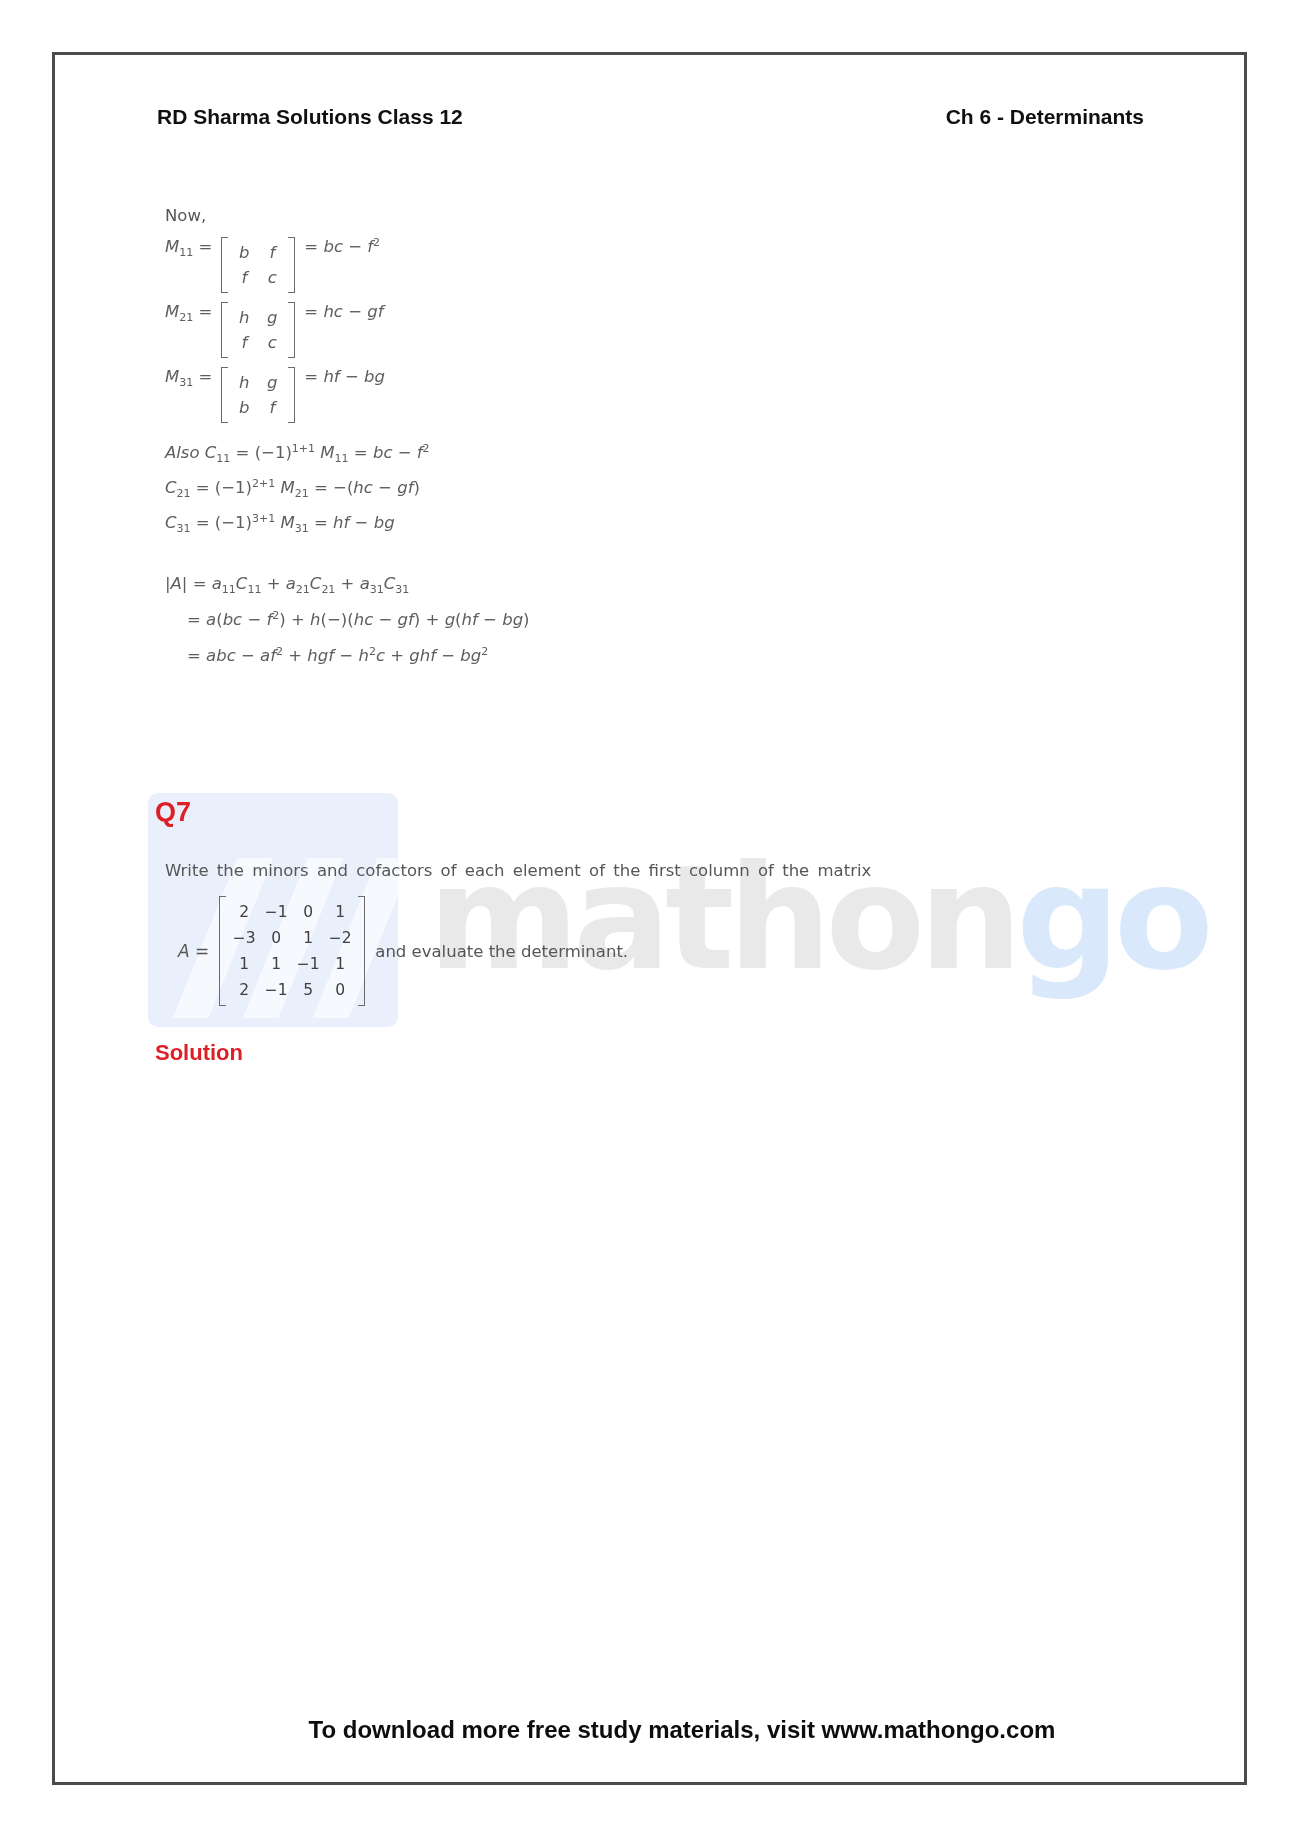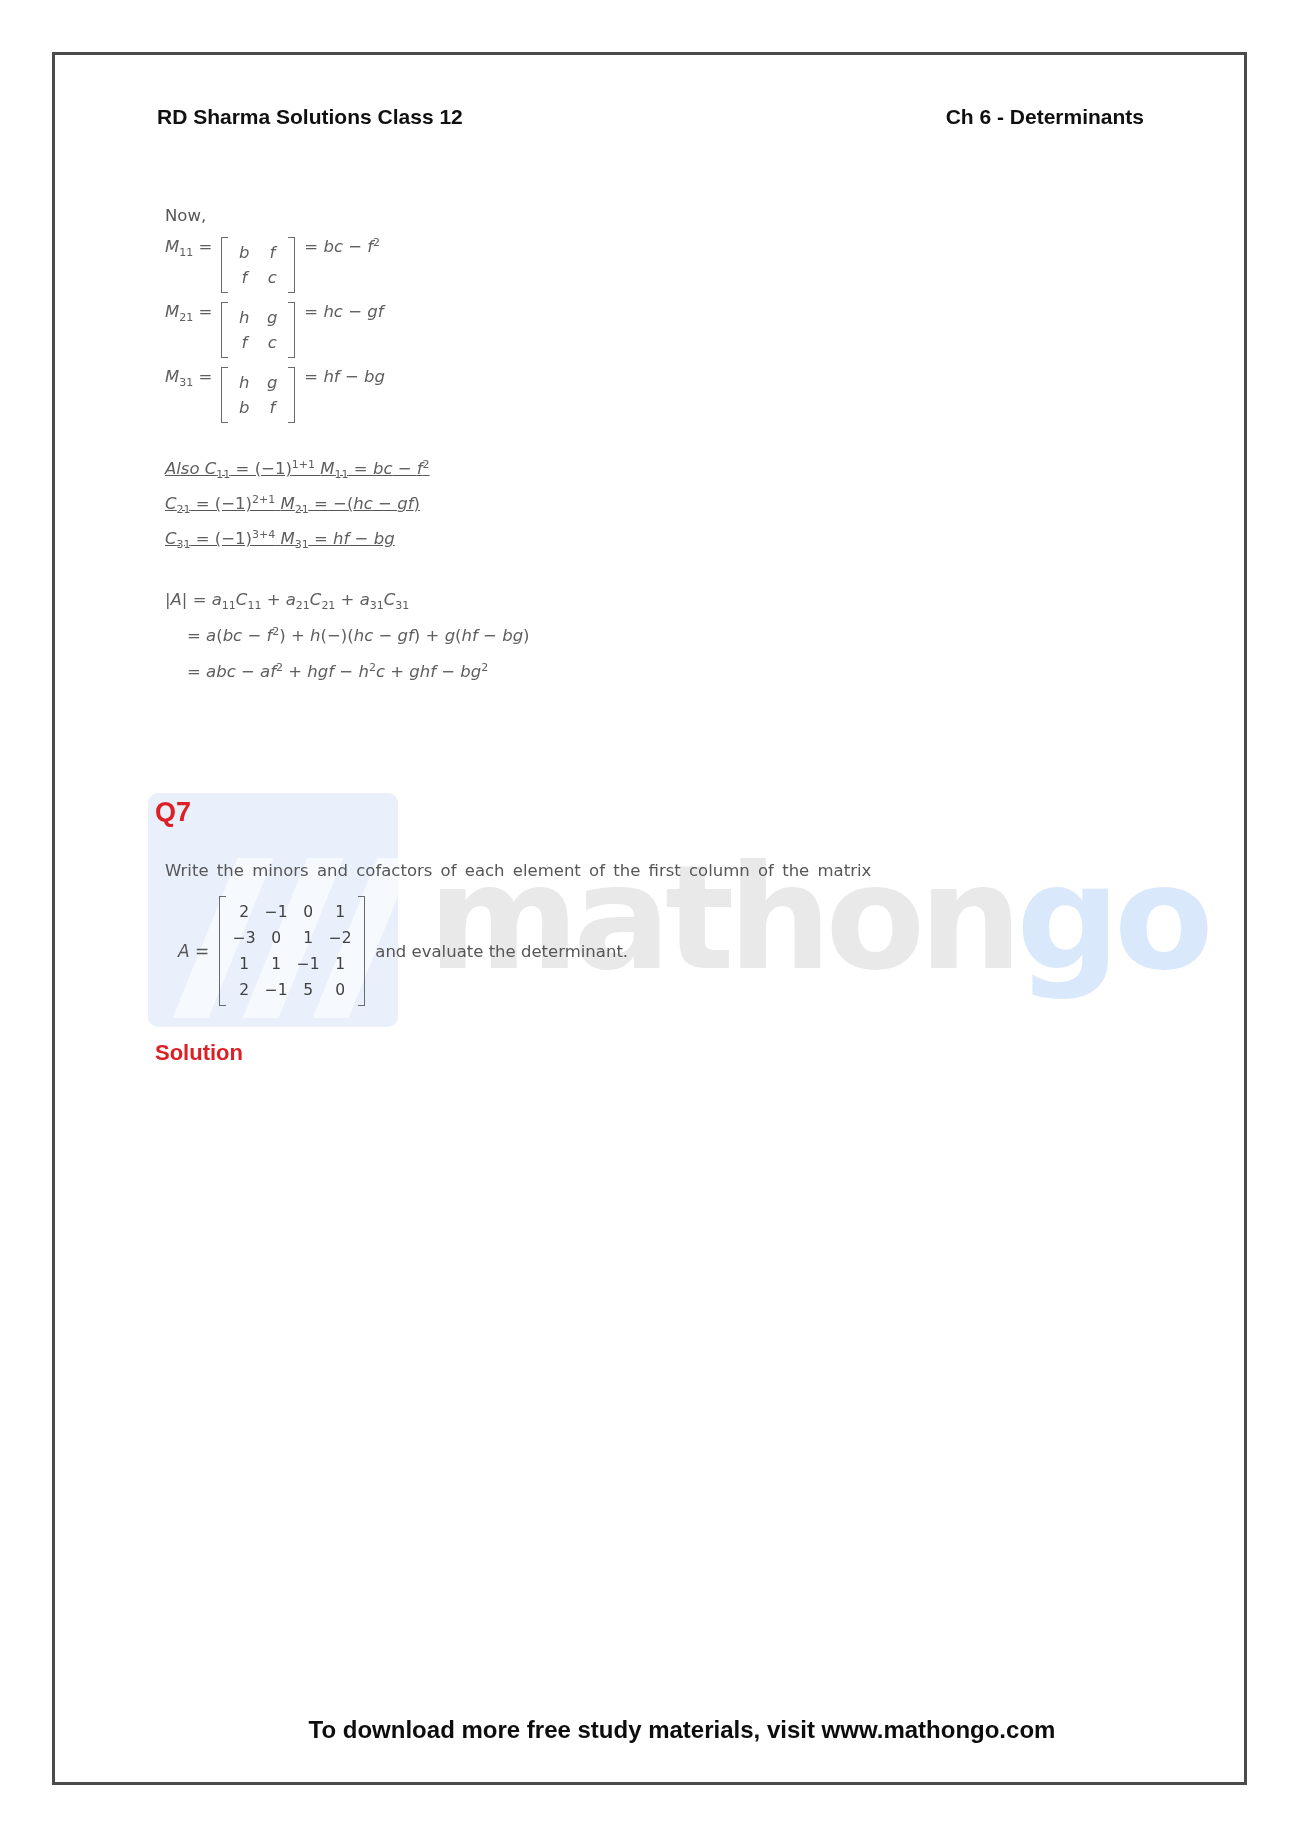--- a/index.html
+++ b/index.html
@@ -56,21 +56,21 @@
   .content sup{font-size:11px;vertical-align:6px;line-height:0;}
   .intro{margin:0 0 36px 0;}
   .now{margin:0 0 12px 0;}
   .meq{display:flex;align-items:flex-start;gap:9px;margin:0 0 9px 0;color:var(--math-gray);}
   .bmat{position:relative;display:inline-block;padding:3px 9px;}
   .bmat::before,.bmat::after{content:"";position:absolute;top:0;bottom:0;width:6px;border:1.8px solid #6a6a6a;}
   .bmat::before{left:0;border-right:none;}
   .bmat::after{right:0;border-left:none;}
   .m-row{display:flex;justify-content:center;}
   .m-cell{width:28px;text-align:center;line-height:25px;font-style:italic;}
-  .cof{margin-top:28px;text-decoration:underline;}
+  .cof{margin-top:12px;}
   .cof-line{line-height:35px;color:var(--math-gray);}
   .note{margin-top:30px;}
   .det{margin-top:26px;}
   .det-line{line-height:36px;color:var(--math-gray);}
   .det-indent{padding-left:22px;}
 
   
   .q7-label{
     position:absolute;left:155px;top:797px;z-index:2;
     color:var(--accent-red);font-weight:bold;font-size:27px;
@@ -156,21 +156,21 @@
           <span class="m-cell">b</span>
           <span class="m-cell">f</span>
         </div>
       </span>
     <span>= <i>hf</i> − <i>bg</i></span>
   </div>
 
   <div class="cof">
     <div class="cof-line"><i>Also C</i><sub>11</sub> = (−1)<sup>1+1</sup> <i>M</i><sub>11</sub> = <i>bc</i> − <i>f</i><sup>2</sup></div>
     <div class="cof-line"><i>C</i><sub>21</sub> = (−1)<sup>2+1</sup> <i>M</i><sub>21</sub> = −(<i>hc</i> − <i>gf</i>)</div>
-    <div class="cof-line"><i>C</i><sub>31</sub> = (−1)<sup>3+4</sup> <i>M</i><sub>31</sub> = <i>hf</i> − <i>bg</i></div>
+    <div class="cof-line"><i>C</i><sub>31</sub> = (−1)<sup>3+1</sup> <i>M</i><sub>31</sub> = <i>hf</i> − <i>bg</i></div>
   </div>
 
 
   <div class="det">
     <div class="det-line">|<i>A</i>| = <i>a</i><sub>11</sub><i>C</i><sub>11</sub> + <i>a</i><sub>21</sub><i>C</i><sub>21</sub> + <i>a</i><sub>31</sub><i>C</i><sub>31</sub></div>
     <div class="det-line det-indent">= <i>a</i>(<i>bc</i> − <i>f</i><sup>2</sup>) + <i>h</i>(−)(<i>hc</i> − <i>gf</i>) + <i>g</i>(<i>hf</i> − <i>bg</i>)</div>
     <div class="det-line det-indent">= <i>abc</i> − <i>af</i><sup>2</sup> + <i>hgf</i> − <i>h</i><sup>2</sup><i>c</i> + <i>ghf</i> − <i>bg</i><sup>2</sup></div>
   </div>
 </div>
 

